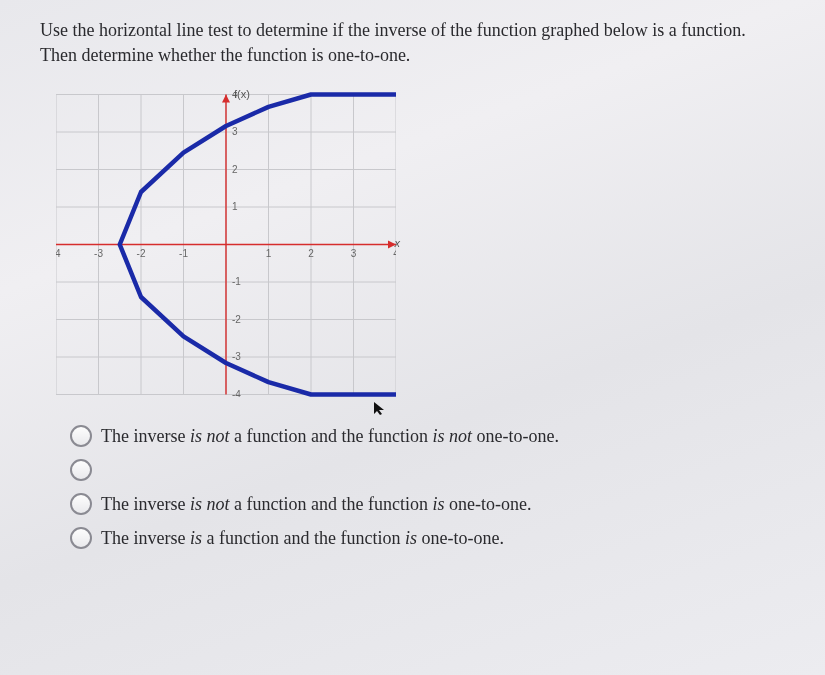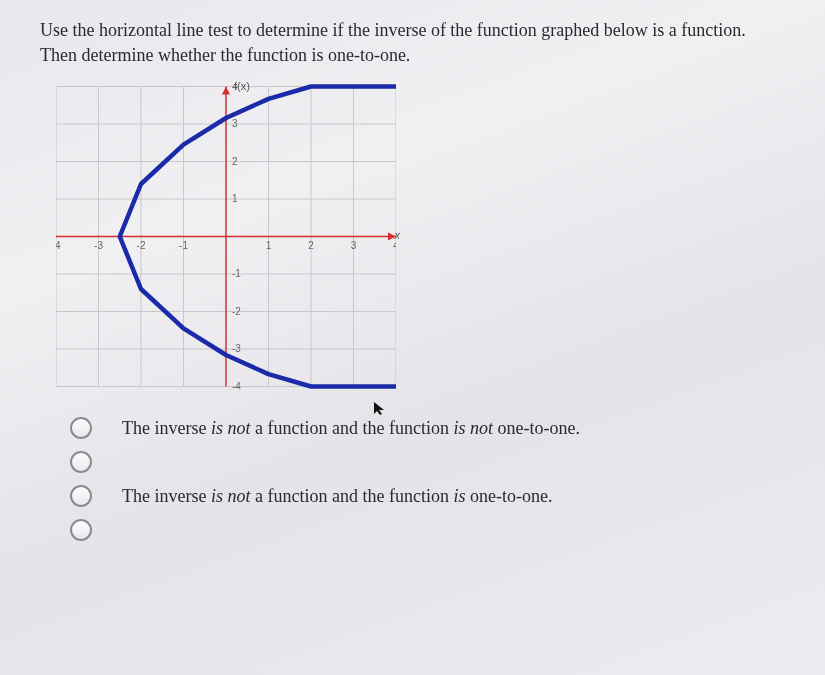--- a/index.html
+++ b/index.html
@@ -7,21 +7,21 @@
   body {
     font-family: Georgia, 'Times New Roman', serif;
     background: linear-gradient(160deg, #e8e8ec 0%, #f0eff2 30%, #e4e4e8 60%, #ececf0 100%);
     color: #2a2a2e;
     padding: 18px 30px 20px 40px;
     position: relative;
   }
   .question {
     font-size: 18px;
     line-height: 1.4;
-    margin-bottom: 16px;
+    margin-bottom: 24px;
     max-width: 740px;
   }
   .graph-wrap {
     width: 340px;
     height: 305px;
     margin: 6px 0 28px 16px;
     position: relative;
   }
   .graph-wrap .ylabel {
     position: absolute;
@@ -42,21 +42,21 @@
   .cursor {
     position: absolute;
     left: 372px; top: 400px;
     font-size: 16px; color: #111;
     pointer-events: none;
   }
   .options { margin-top: 8px; padding-left: 30px; }
   .option {
     display: flex;
     align-items: flex-end;
-    gap: 30px;
+    gap: 9px;
     margin: 12px 0;
   }
   .radio {
     width: 22px; height: 22px;
     border: 2px solid #8a8a92;
     border-radius: 50%;
     flex: 0 0 auto;
     background: linear-gradient(#fdfdfd,#e9e9ec);
   }
   .opt-text {
@@ -135,14 +135,15 @@
   </div>
   <div class="option">
     <span class="radio"></span>
   </div>
   <div class="option">
     <span class="radio"></span>
     <span class="opt-text">The inverse <em>is not</em> a function and the function <em>is</em> one-to-one.</span>
   </div>
   <div class="option">
     <span class="radio"></span>
+    <span class="opt-text">The inverse <em>is</em> a function and the function <em>is</em> one-to-one.</span>
   </div>
 </div>
 
 </body></html>

